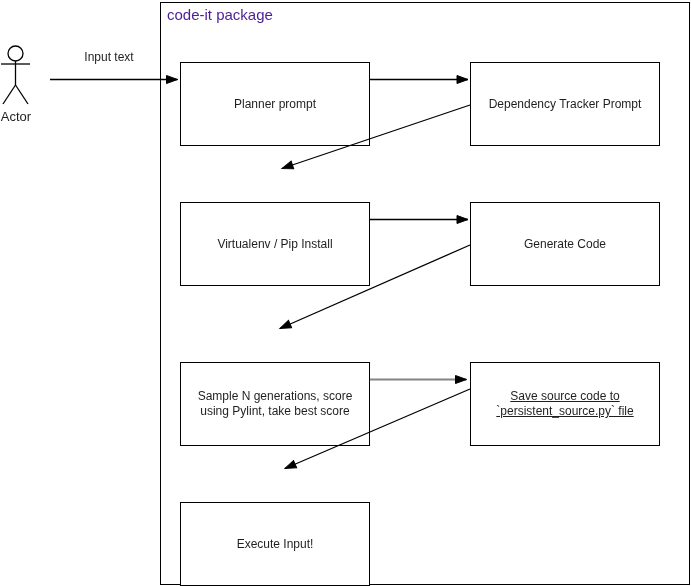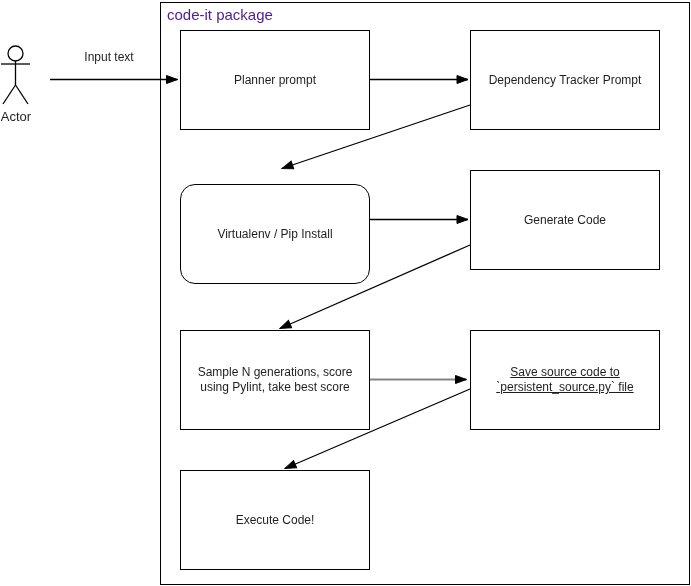--- a/index.html
+++ b/index.html
@@ -29,36 +29,37 @@
   }
   .package-title {
     position: absolute;
     left: 6px; top: 3px;
     font-size: 15px;
     color: #4c1d95;
     white-space: nowrap;
   }
   .node {
     position: absolute;
-    width: 190px; height: 100px;
+    width: 190px; height: 84px;
     border: 1px solid #000000;
     background: #ffffff;
     box-sizing: border-box;
     display: flex;
     align-items: center;
     justify-content: center;
     text-align: center;
     font-size: 12px;
     line-height: 1.25;
     padding: 0 1px;
     z-index: 2;
+    margin-top: 32px;
   }
   .node-planner      { left: 180px; top: 30px; }
   .node-dependency   { left: 470px; top: 30px; }
-  .node-virtualenv   { left: 180px; top: 184px; border-radius: 15px; }
+  .node-virtualenv   { left: 180px; top: 170px; }
   .node-generate     { left: 470px; top: 170px; }
   .node-sample       { left: 180px; top: 330px; align-items: center; }
   .node-save         { left: 470px; top: 330px; text-decoration: underline; }
   .node-execute      { left: 180px; top: 470px; }
   .edge-label {
     position: absolute;
     left: 44px; top: 50px;
     width: 130px;
     text-align: center;
     font-size: 12px;
@@ -95,21 +96,21 @@
   <div class="node node-generate">
     <span>Generate Code</span>
   </div>
   <div class="node node-sample">
     <span>Sample N generations, score using Pylint, take best score</span>
   </div>
   <div class="node node-save">
     <span>Save source code to `persistent_source.py` file</span>
   </div>
   <div class="node node-execute">
-    <span>Execute Code!</span>
+    <span>Execute Input!</span>
   </div>
 
   <div class="edge-label">Input text</div>
   <div class="actor-label">Actor</div>
 
   <svg class="connector-layer" viewBox="0 0 691 586" xmlns="http://www.w3.org/2000/svg">
     <defs>
       <marker id="arrow" markerUnits="userSpaceOnUse" markerWidth="14" markerHeight="12" refX="12" refY="5" orient="auto">
         <path d="M1,1 L12,5 L1,9 Z" fill="#000000" stroke="#000000" stroke-width="1"></path>
       </marker>

